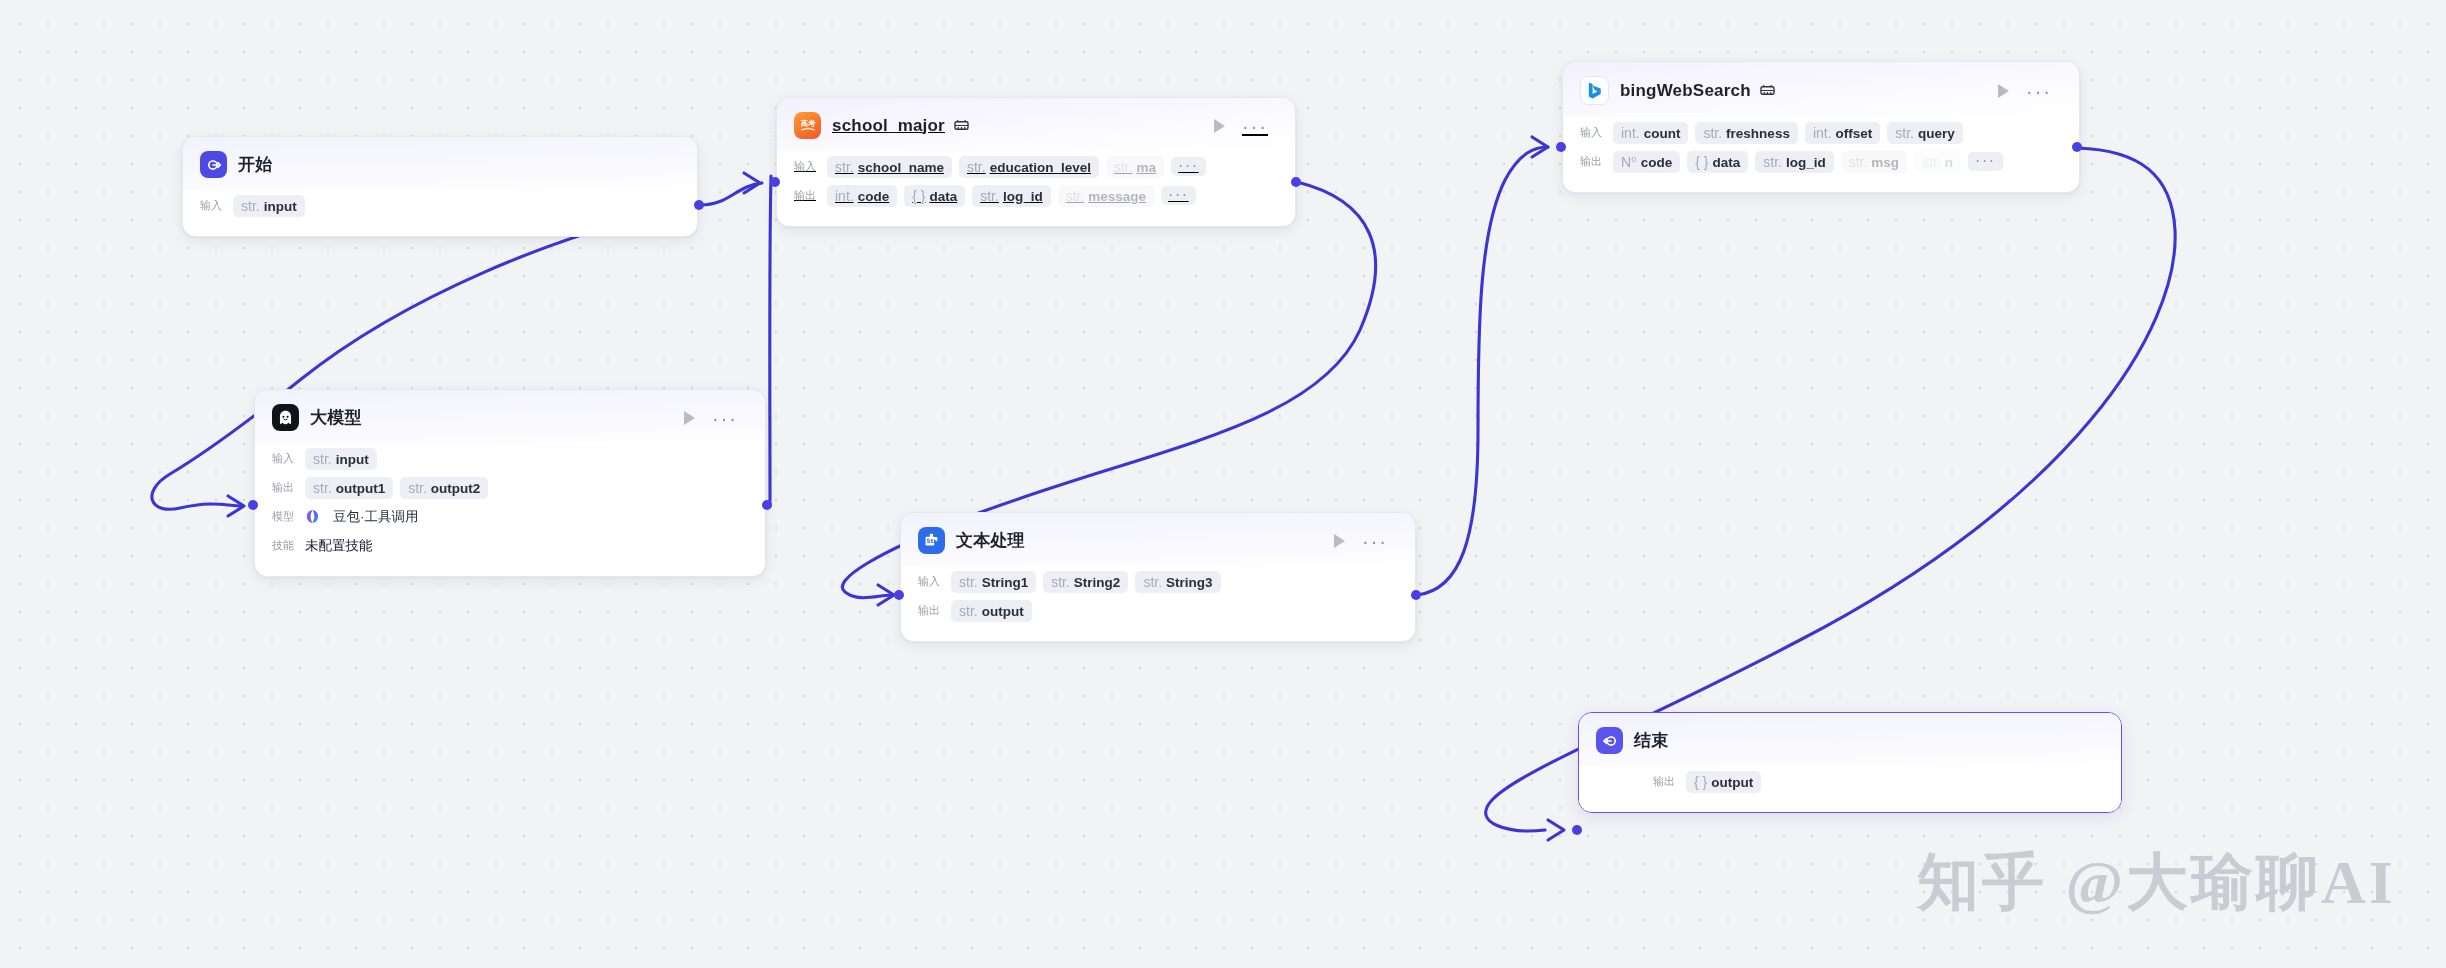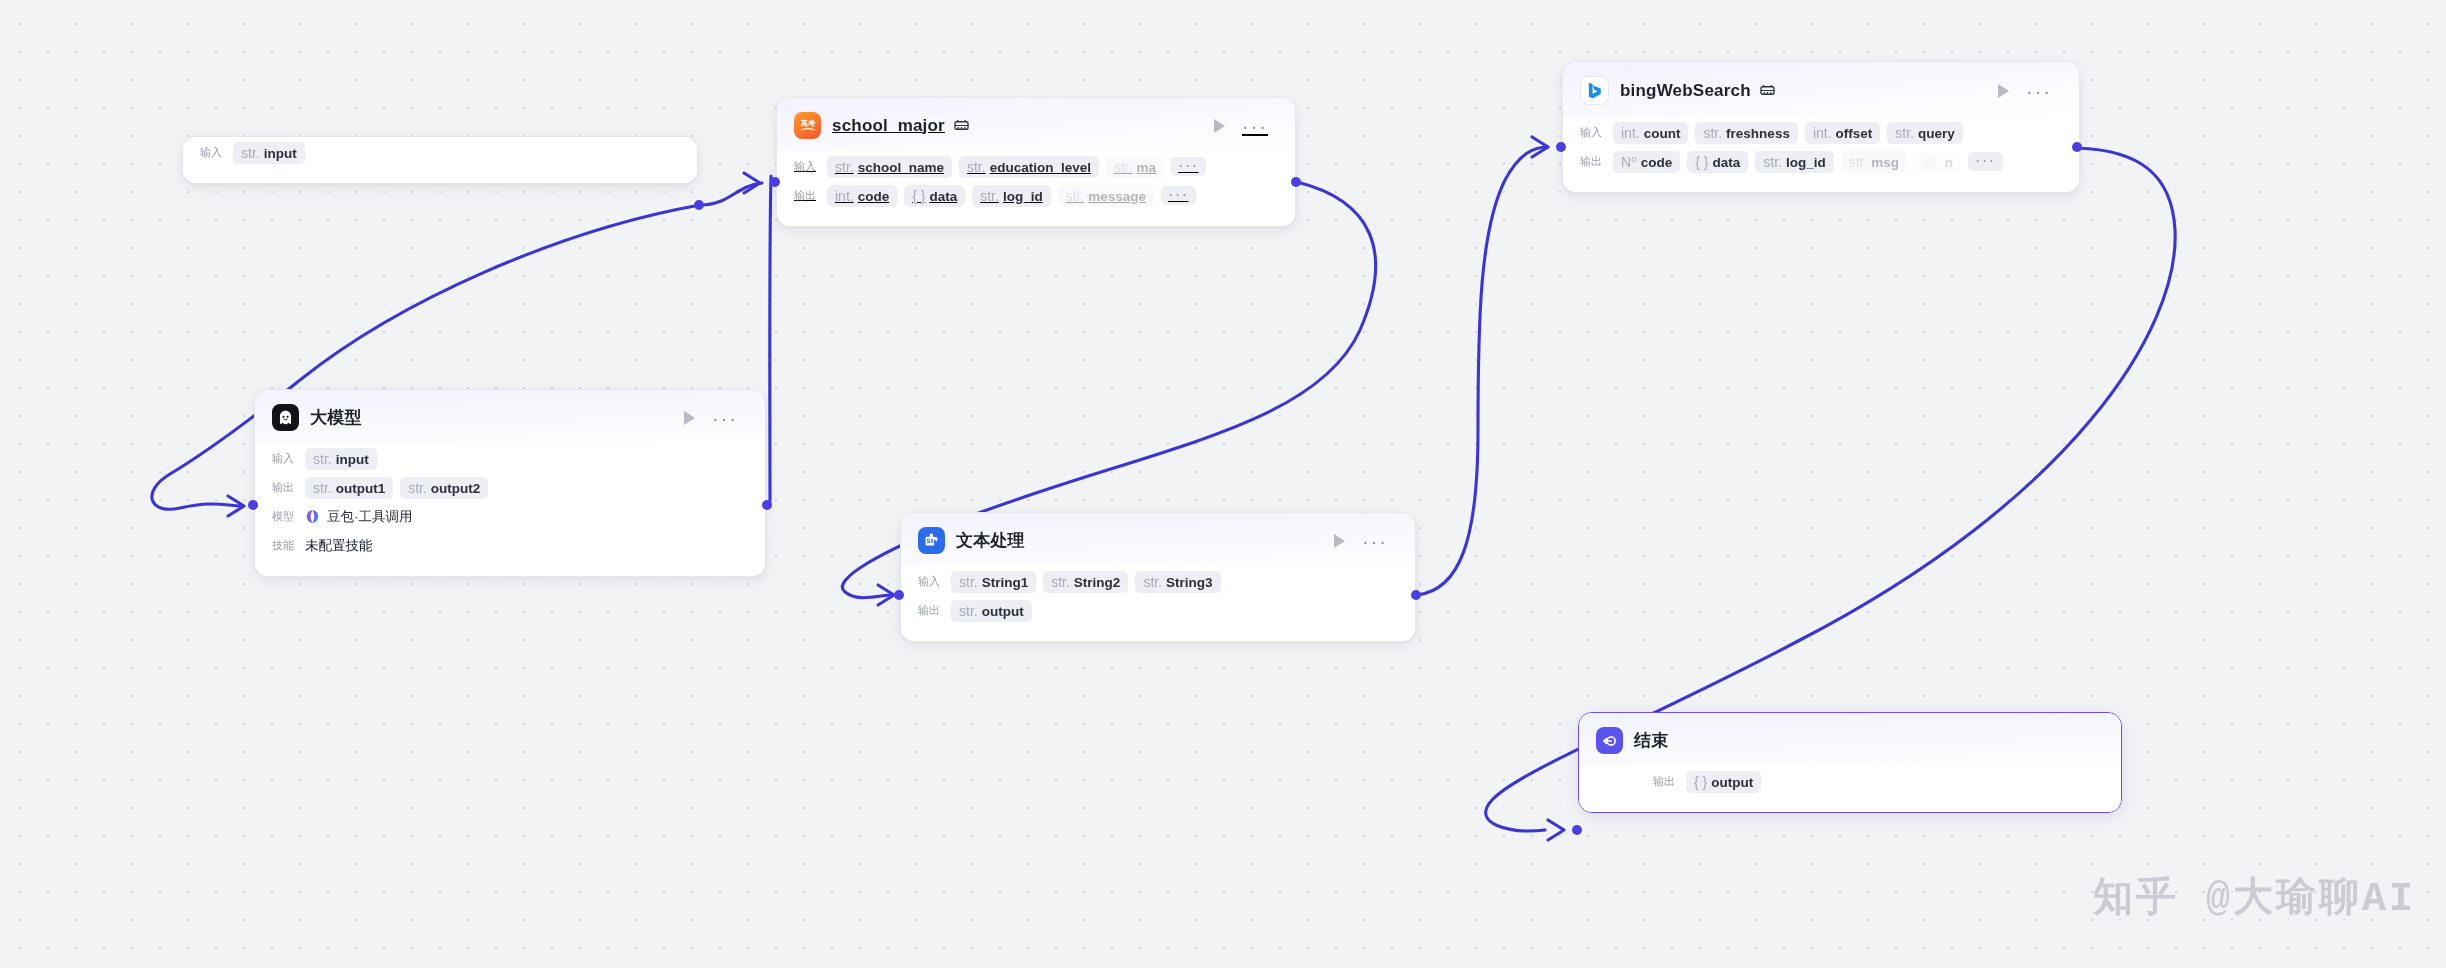--- a/index.html
+++ b/index.html
@@ -148,47 +148,47 @@
     letter-spacing: 1.5px;
     padding: 4px 7px 6px 7px;
     line-height: 9px;
     font-size: 16px;
   }
   .plainval {
     font-size: 13.5px;
     color: #2b2f3a;
     display: inline-flex;
     align-items: center;
-    gap: 7px;
+    gap: 13px;
   }
   .plainval.muted { color: #0f172a; }
 
   
   .port {
     position: absolute;
     width: 10px; height: 10px;
     border-radius: 50%;
     background: #4b3fe0;
     z-index: 9;
   }
 
   
   .watermark {
     position: absolute;
-    right: 30px;
+    right: 50px;
     bottom: 44px;
-    font-size: 40px;
+    font-size: 62px;
     color: #c3c6cd;
     font-weight: 600;
     letter-spacing: 3px;
     opacity: .85;
     z-index: 20;
     user-select: none;
     white-space: nowrap;
-    font-family: Liberation Mono, monospace;
+    font-family: Liberation Serif, serif;
   }
 </style>
 </head>
 <body>
 
 <div id="canvas">
 
   <svg id="edges" viewBox="0 0 2446 968" xmlns="http://www.w3.org/2000/svg">
     <defs>
       <style>
@@ -215,20 +215,30 @@
     <path class="ln" d="M1417,595 C1460,590 1478,540 1478,430 C1478,320 1480,230 1505,180
                          C1520,152 1535,147 1548,147"></path>
     <path class="ah" d="M1532,137 L1548,147 L1532,137 M1532,137 L1548,147 L1532,157"></path>
 
     <path class="ln" d="M2077,148 C2140,150 2172,175 2175,230 C2180,330 2070,500 1800,640
                          C1640,724 1520,770 1492,800 C1470,824 1510,834 1545,830"></path>
     <path class="ah" d="M1548,820 L1564,830 L1548,840"></path>
   </svg>
 
   <div class="node plain-head" style="left:182px; top:136px; width:516px;">
+    <div class="node-head">
+      <span class="node-icon" style="background:#4d4ae3;">
+        <svg width="18" height="18" viewBox="0 0 24 24" fill="none">
+          <circle cx="10.5" cy="12" r="5.4" stroke="#ffffff" stroke-width="2.2"></circle>
+          <path d="M10.5 12 H20" stroke="#ffffff" stroke-width="2.2" stroke-linecap="round"></path>
+          <path d="M17.2 8.8 L20.4 12 L17.2 15.2" stroke="#ffffff" stroke-width="2.2" stroke-linecap="round" stroke-linejoin="round" fill="none"></path>
+        </svg>
+      </span>
+      <span class="node-title">开始</span>
+    </div>
     <div class="node-body">
       <div class="prow">
         <span class="plabel">输入</span>
         <span class="chips">
           <span class="chip">
             <span class="ty">str.</span>
             <span>input</span>
           </span>
         </span>
       </div>

